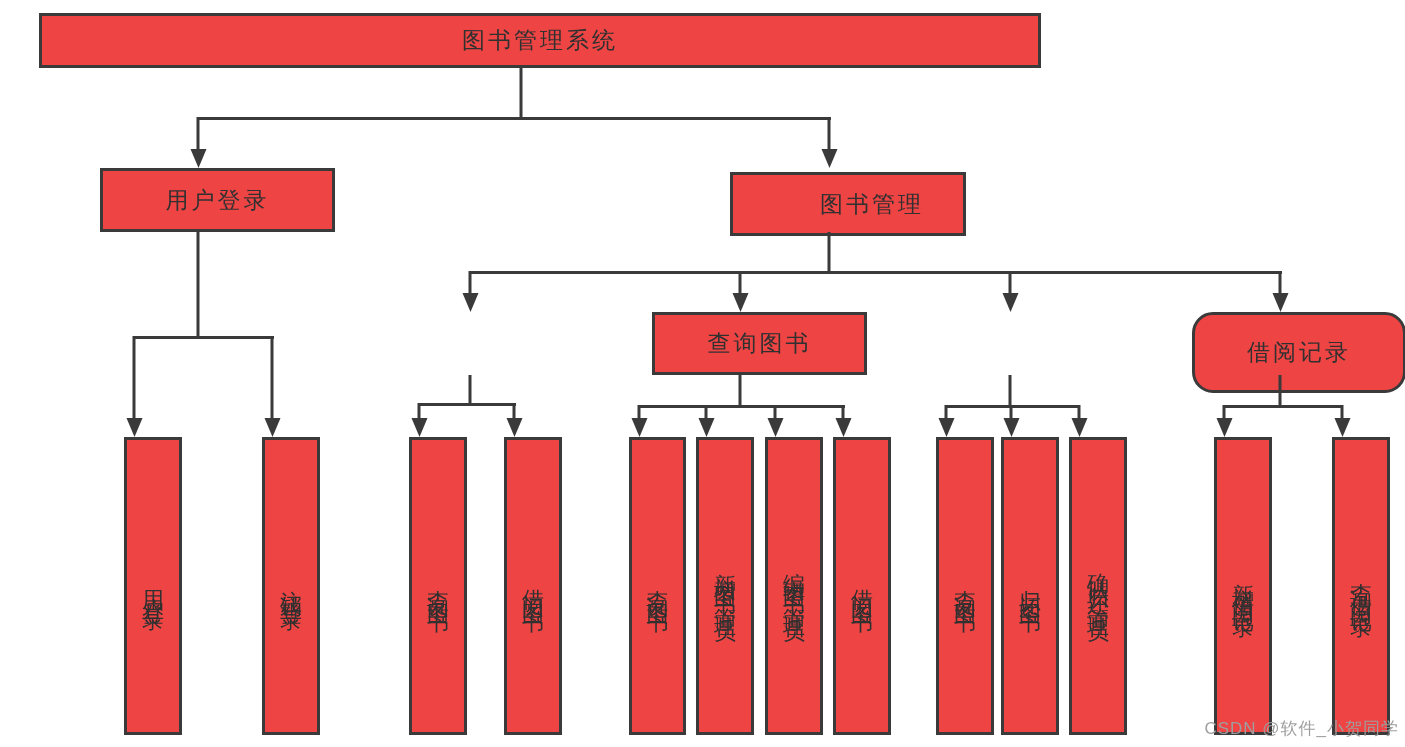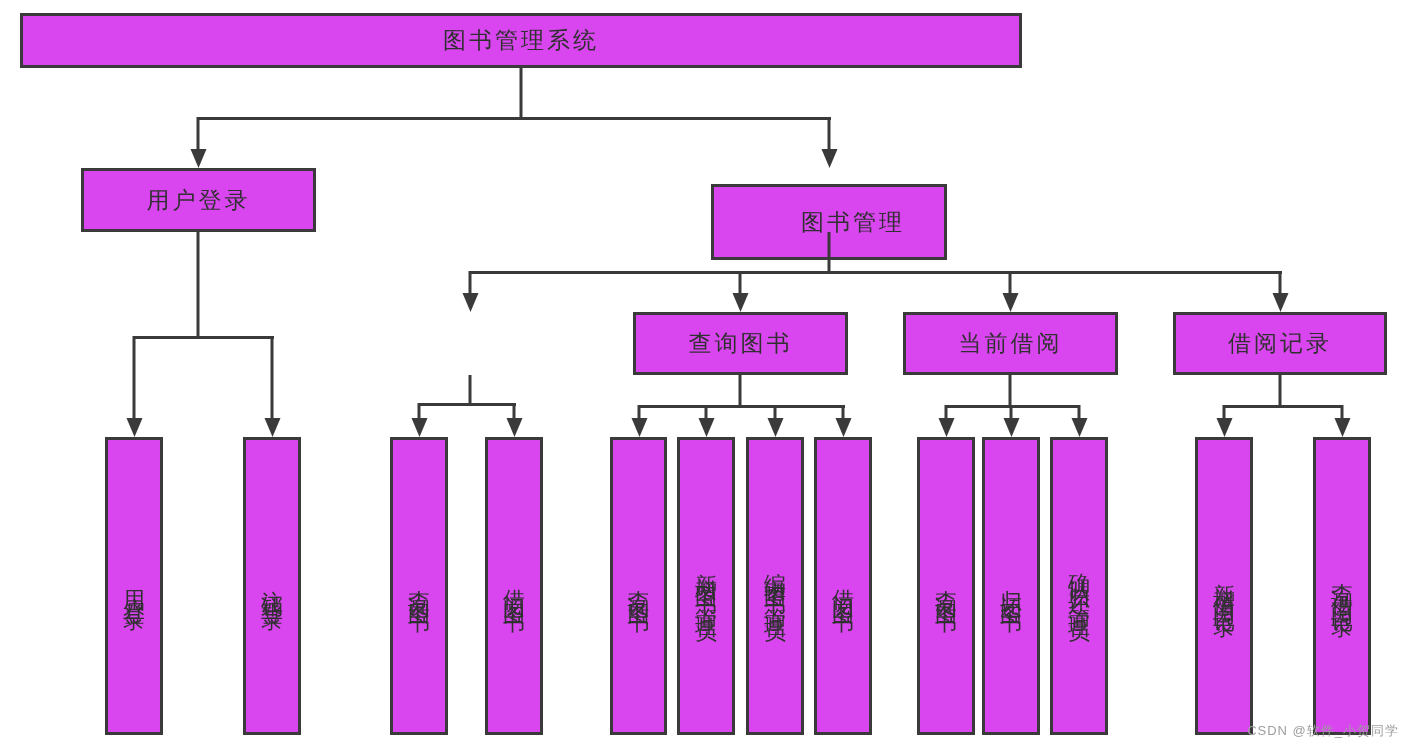--- a/index.html
+++ b/index.html
@@ -12,25 +12,26 @@
   .canvas{
     position:relative;
     width:1405px;height:747px;
     background:var(--bg);
     font-family:"Liberation Sans","DejaVu Sans",sans-serif;
     color:var(--text);
     overflow:hidden;
   }
   .box{
     position:absolute;
-    background:#d946ef;
+    background:#ef4444;
     border:3px solid var(--line);
     box-sizing:border-box;
     display:flex;align-items:center;justify-content:center;
     text-align:center;
+    margin-left:19px;
   }
   .hbox{font-size:23px;letter-spacing:3px;white-space:nowrap;}
   .leaf{
     writing-mode:vertical-rl;
     text-orientation:mixed;
     font-size:22px;
     letter-spacing:7px;
     line-height:1;
   }
   .vline,.hline{position:absolute;background:var(--line);}
@@ -43,54 +44,53 @@
   .arrow::after{
     content:"";position:absolute;left:50%;bottom:-19px;
     transform:translateX(-50%);
     width:0;height:0;
     border-left:8px solid transparent;
     border-right:8px solid transparent;
     border-top:19px solid var(--line);
   }
   .watermark{
     position:absolute;right:6px;bottom:7px;
-    font-size:13px;color:var(--wm);letter-spacing:1px;
+    font-size:17px;color:var(--wm);letter-spacing:1px;
     white-space:nowrap;
   }
 </style>
 </head>
 <body>
 
 <div class="canvas">
 
   <div class="box hbox" style="left:20px;top:13px;width:1002px;height:55px;">图书管理系统</div>
 
   <div class="vline" style="left:521px;top:68px;height:51px;"></div>
   <div class="hline" style="left:197px;top:117px;width:634px;"></div>
   <div class="arrow" style="left:198px;top:117px;height:32px;"></div>
   <div class="arrow" style="left:829px;top:117px;height:32px;"></div>
 
   <div class="box hbox" style="left:81px;top:168px;width:235px;height:64px;">用户登录</div>
-  <div class="box hbox" style="left:711px;top:184px;width:236px;height:76px;padding-left:48px;">图书管理</div>
+  <div class="box hbox" style="left:711px;top:172px;width:236px;height:64px;padding-left:48px;">图书管理</div>
 
   <div class="vline" style="left:198px;top:232px;height:104px;"></div>
   <div class="hline" style="left:133px;top:336px;width:141px;"></div>
   <div class="arrow" style="left:134px;top:336px;height:82px;"></div>
   <div class="arrow" style="left:272px;top:336px;height:82px;"></div>
 
   <div class="vline" style="left:829px;top:232px;height:39px;"></div>
   <div class="hline" style="left:469px;top:271px;width:813px;"></div>
   <div class="arrow" style="left:470px;top:271px;height:22px;"></div>
   <div class="arrow" style="left:740px;top:271px;height:22px;"></div>
   <div class="arrow" style="left:1010px;top:271px;height:22px;"></div>
   <div class="arrow" style="left:1280px;top:271px;height:22px;"></div>
 
   <div class="box hbox" style="left:633px;top:312px;width:215px;height:63px;">查询图书</div>
-  <div class="box hbox" style="left:903px;top:312px;width:215px;height:63px;">当前借阅</div>
-  <div class="box hbox" style="left:1173px;top:312px;width:214px;height:63px;">借阅记录</div>
+  <div class="box hbox" style="left:1173px;top:312px;width:214px;height:81px;border-radius:21px;">借阅记录</div>
 
   <div class="vline" style="left:470px;top:375px;height:29px;"></div>
   <div class="hline" style="left:418px;top:403px;width:98px;"></div>
   <div class="arrow" style="left:419px;top:403px;height:15px;"></div>
   <div class="arrow" style="left:514px;top:403px;height:15px;"></div>
 
   <div class="vline" style="left:740px;top:375px;height:31px;"></div>
   <div class="hline" style="left:638px;top:405px;width:207px;"></div>
   <div class="arrow" style="left:639px;top:405px;height:13px;"></div>
   <div class="arrow" style="left:706px;top:405px;height:13px;"></div>

